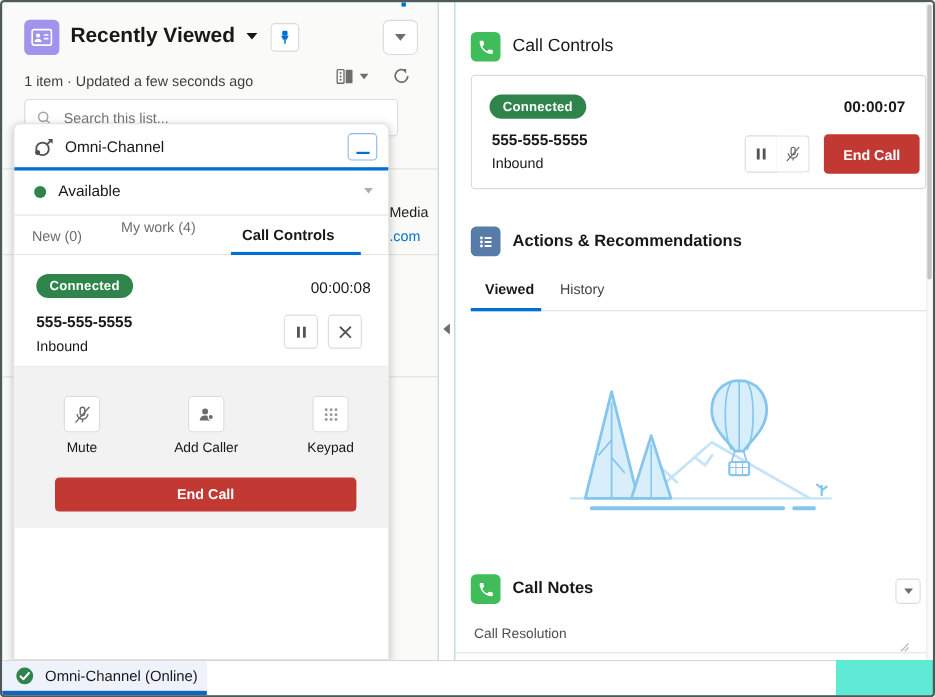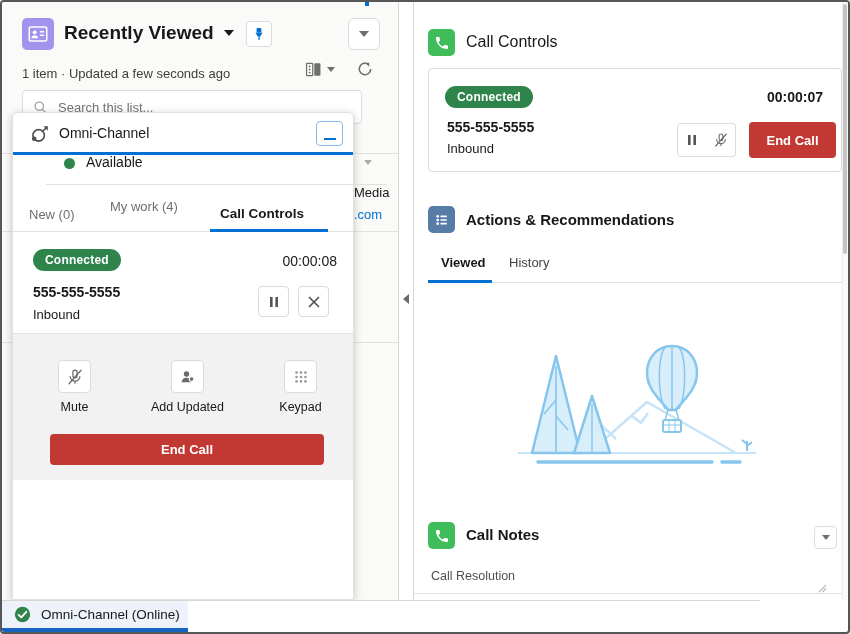--- a/index.html
+++ b/index.html
@@ -1,18 +1,18 @@
 <!DOCTYPE html>
 <html><head>
 <meta charset="utf-8">
 <style>
   html,body{margin:0;padding:0;background:#e9e9e9;}
   .stage{
     position:relative;width:850px;height:634px;box-sizing:border-box;
-    border:2px solid #565656;border-radius:4px;background:#ffffff;overflow:hidden;
+    border:2px solid #565656;border-radius:4px;background:#5eead4;overflow:hidden;
     font-family:"Liberation Sans",sans-serif;color:#181818;
   }
   .abs{position:absolute;}
   .tile{border-radius:5px;display:flex;align-items:center;justify-content:center;}
   .btn-outline{background:#fff;border:1px solid #DDDBDA;border-radius:4px;display:flex;align-items:center;justify-content:center;cursor:pointer;box-sizing:border-box;}
   .caret-down{width:0;height:0;border-left:5px solid transparent;border-right:5px solid transparent;border-top:6px solid #706E6B;}
   .caret-down.sm{border-left-width:4px;border-right-width:4px;border-top-width:5px;}
   .badge{display:inline-block;background:#2E844A;color:#fff;font-size:12px;font-weight:bold;padding:4px 12px;border-radius:12px;letter-spacing:.2px;}
   .red-btn{background:#C23934;color:#fff;font-weight:bold;font-size:13px;border:none;border-radius:4px;display:flex;align-items:center;justify-content:center;cursor:pointer;}
   .hline{background:#E3E1DE;height:1px;}
@@ -101,21 +101,21 @@
         <circle cx="4.6" cy="16.2" r="2.5" fill="#514F4D"></circle>
         <line x1="14" y1="8" x2="18.2" y2="3.8" stroke="#514F4D" stroke-width="1.8"></line>
         <polygon points="14.8,2.6 19.6,2.6 19.6,7.4" fill="#514F4D"></polygon>
       </svg>
       <span class="abs" style="left:46px;top:12px;font-size:14px;">Omni-Channel</span>
       <div class="abs" style="right:10px;top:8px;width:27px;height:25px;border:1px solid #88B7E8;border-radius:4px;background:#fff;display:flex;align-items:flex-end;justify-content:center;padding-bottom:5px;box-sizing:border-box;cursor:pointer;">
         <span style="width:12px;height:2.5px;background:#0070D2;display:block;"></span>
       </div>
     </div>
 
-    <div class="abs" style="left:0;top:29px;width:100%;height:43px;border-bottom:1px solid #E3E1DE;box-sizing:border-box;cursor:pointer;margin-left:33px;">
+    <div class="abs" style="left:0;top:40px;width:100%;height:43px;border-bottom:1px solid #E3E1DE;box-sizing:border-box;cursor:pointer;">
       <span class="abs" style="left:18px;top:16px;width:11px;height:11px;border-radius:50%;background:#2E844A;"></span>
       <span class="abs" style="left:40px;top:12px;font-size:14px;">Available</span>
       <span class="abs caret-down sm" style="right:14px;top:18px;opacity:.55;"></span>
     </div>
 
     <div class="abs" style="left:0;top:85px;width:100%;height:34px;border-bottom:1px solid #E3E1DE;box-sizing:border-box;">
       <span class="abs tab-gray" style="left:16px;top:9px;">New (0)</span>
       <span class="abs tab-gray" style="left:97px;top:1px;">My work (4)</span>
       <span class="abs" style="left:207px;top:8px;font-size:13.5px;font-weight:bold;color:#181818;cursor:pointer;">Call Controls</span>
       <span class="abs" style="left:197px;bottom:-1px;width:118px;height:3px;background:#0070D2;"></span>
@@ -165,21 +165,21 @@
             <circle cx="4" cy="9" r="1.5"></circle>
               <circle cx="9" cy="9" r="1.5"></circle>
               <circle cx="14" cy="9" r="1.5"></circle>
             <circle cx="4" cy="14" r="1.5"></circle>
               <circle cx="9" cy="14" r="1.5"></circle>
               <circle cx="14" cy="14" r="1.5"></circle>
           </g>
         </svg>
       </div>
       <span class="abs" style="left:25px;top:66px;width:73px;text-align:center;font-size:12.5px;">Mute</span>
-      <span class="abs" style="left:138px;top:66px;width:73px;text-align:center;font-size:12.5px;">Add Updated</span>
+      <span class="abs" style="left:138px;top:66px;width:73px;text-align:center;font-size:12.5px;">Add Caller</span>
       <span class="abs" style="left:251px;top:66px;width:73px;text-align:center;font-size:12.5px;">Keypad</span>
       <button class="abs red-btn" style="left:37px;top:100px;width:274px;height:31px;font-family:inherit;">End Call</button>
     </div>
   </div>
 
   <div class="abs" style="left:0;top:598px;width:758px;height:32px;background:#fff;border-top:1px solid #D9D7D4;box-sizing:border-box;z-index:20;">
     <div class="abs" style="left:0;top:0;width:186px;height:27px;background:#EEF3FB;display:flex;align-items:center;cursor:pointer;">
       <svg width="17" height="17" viewBox="0 0 20 20" style="margin-left:12px;">
         <circle cx="10" cy="10" r="9" fill="#2E844A"></circle>
         <polyline points="5.5,10.5 8.6,13.4 14.5,6.8" fill="none" stroke="#fff" stroke-width="2.2" stroke-linecap="round" stroke-linejoin="round"></polyline>

